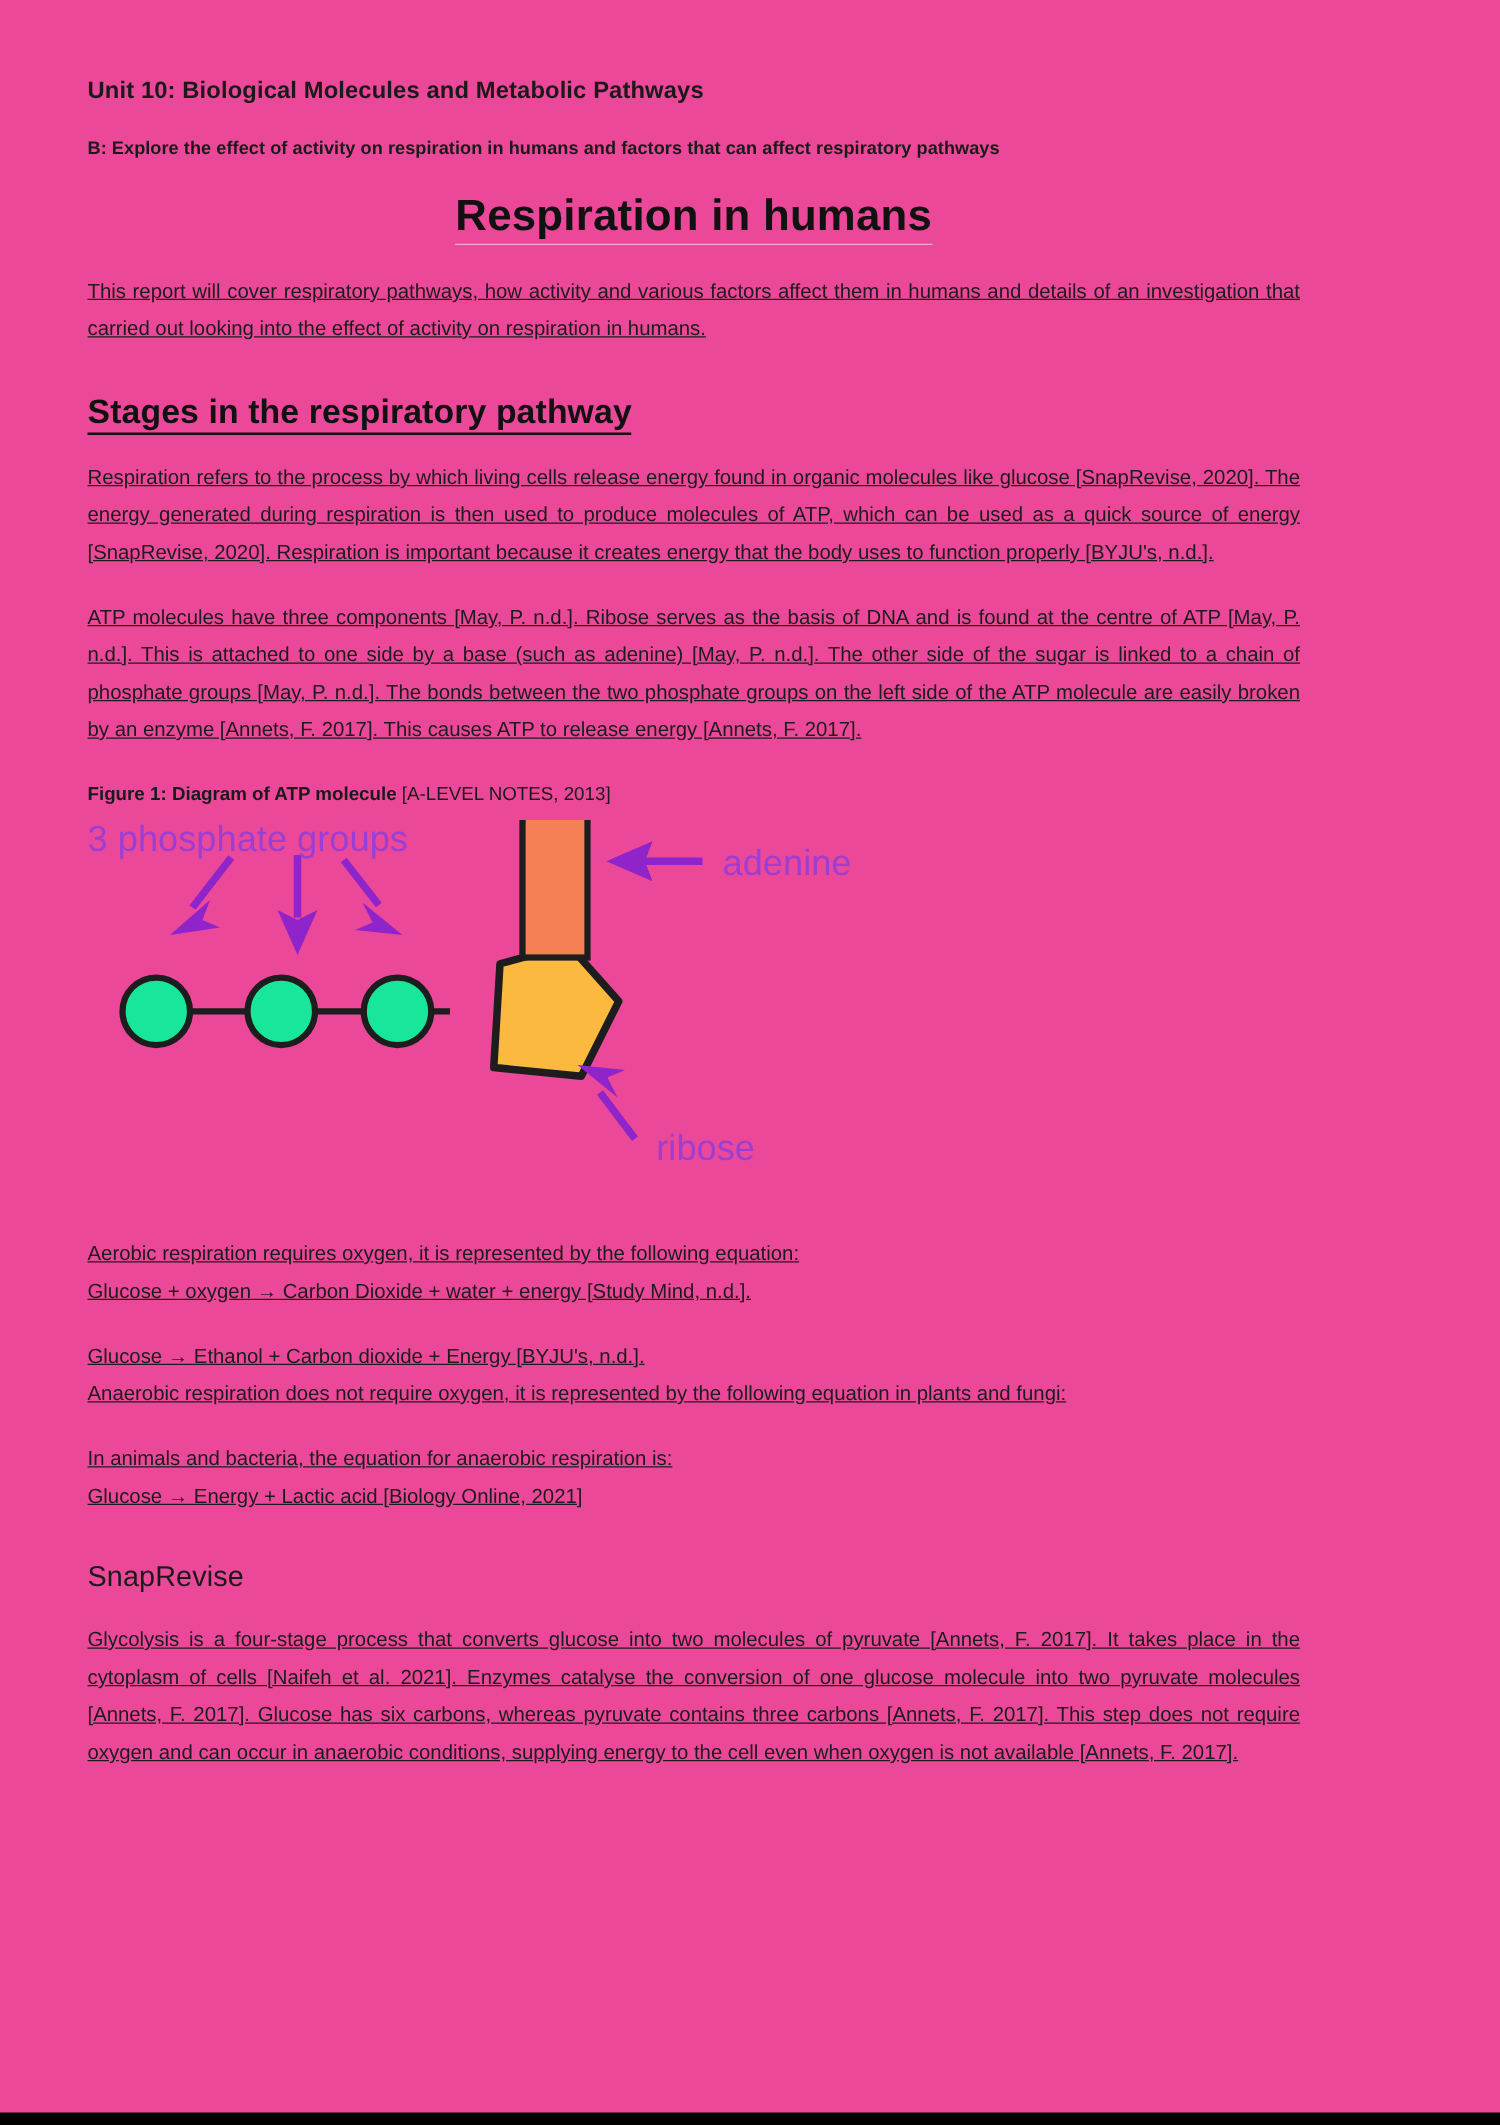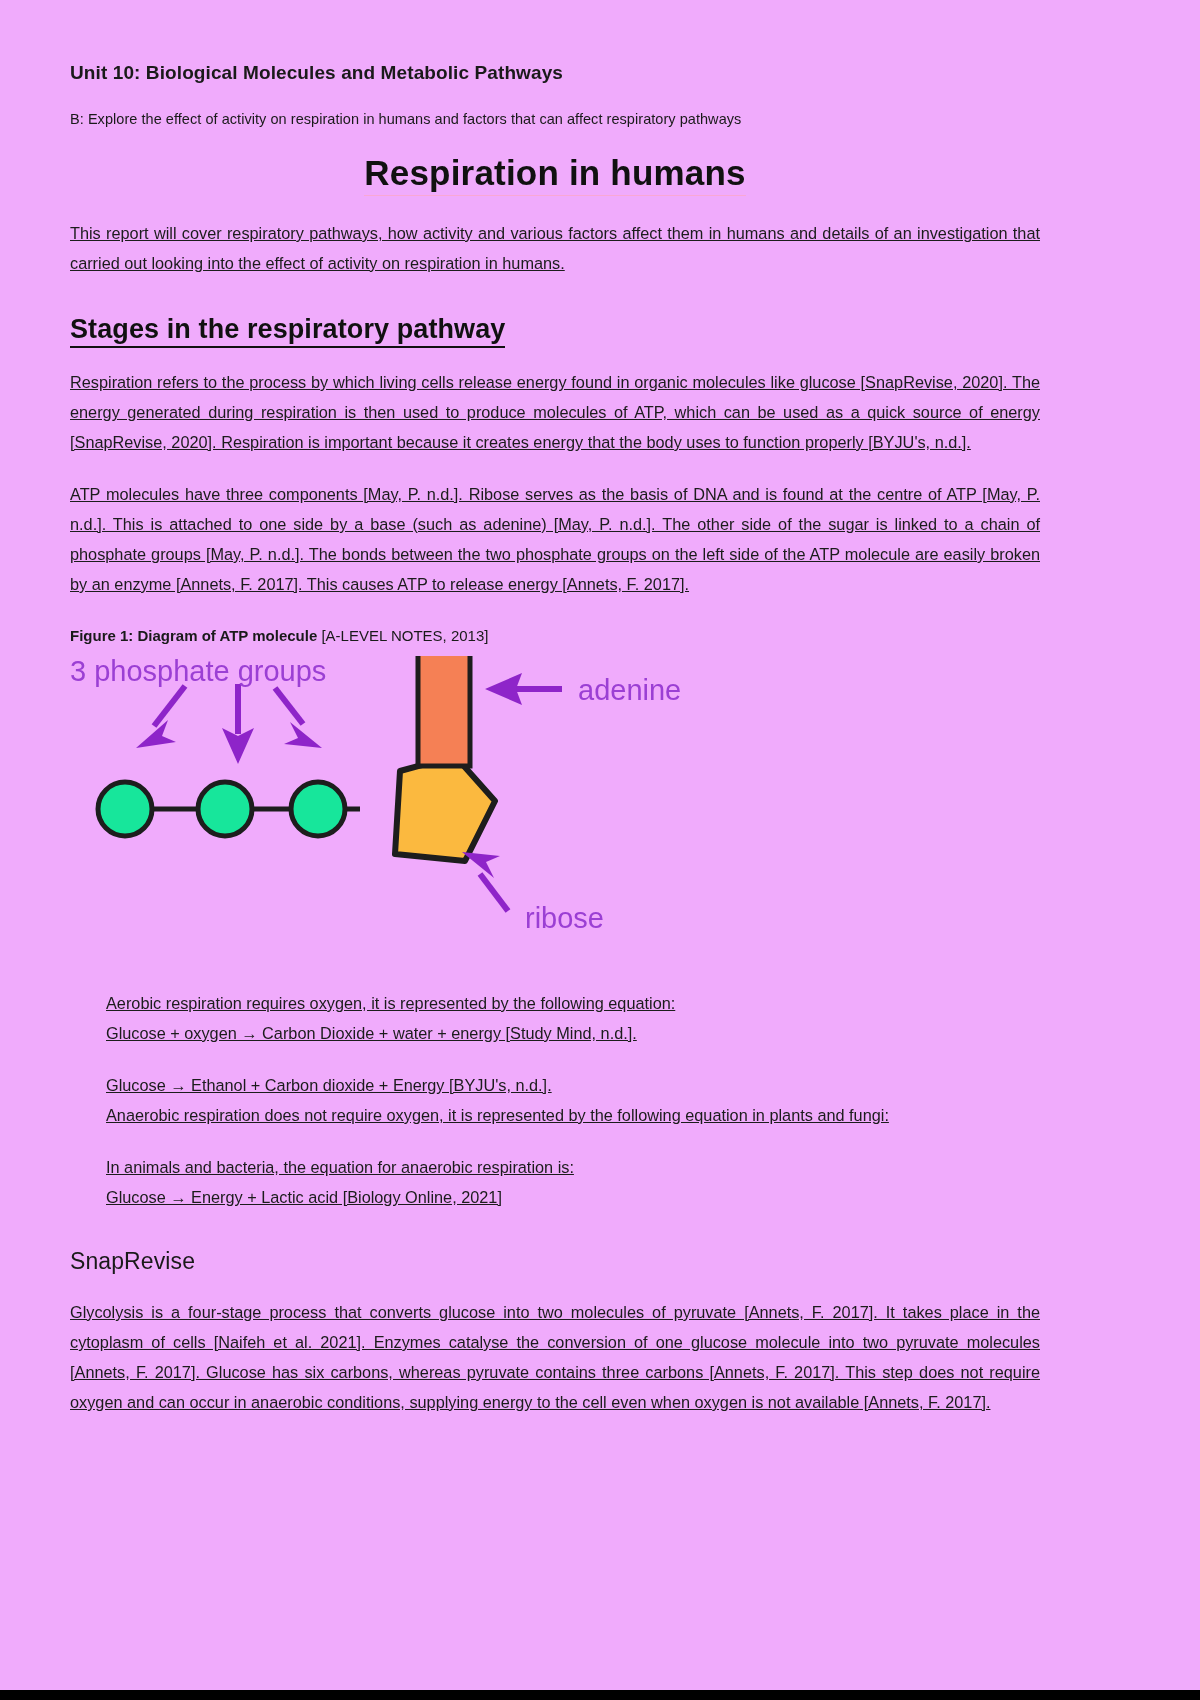--- a/index.html
+++ b/index.html
@@ -8,42 +8,42 @@
     padding: 0;
     background: #8a8a8a;
   }
   body {
     font-family: "Liberation Sans", sans-serif;
   }
   .page {
     position: relative;
     width: 1200px;
     height: 1700px;
-    background: #f0abfc;
+    background: #ec4899;
     overflow: hidden;
     box-sizing: border-box;
   }
   .content {
     position: absolute;
     left: 70px;
     top: 0;
     width: 970px;
   }
   
   .unit-heading {
     font-size: 19px;
     font-weight: bold;
     color: #1a1a1a;
     letter-spacing: 0.1px;
     margin: 0;
     padding-top: 62px;
   }
   .subtitle-line {
     font-size: 14.5px;
-    font-weight: normal;
+    font-weight: bold;
     color: #1a1a1a;
     margin: 0;
     padding-top: 27px;
     letter-spacing: 0.05px;
   }
   .doc-title {
     text-align: center;
     font-size: 35px;
     font-weight: bold;
     color: #111;
@@ -99,21 +99,20 @@
   }
   .figure-caption b {
     font-weight: bold;
     text-align: right;
   }
   .figure-caption .src {
     font-weight: normal;
   }
   .eq-line {
     display: block;
-    margin-left: 36px;
   }
   
   .figure-wrap {
     position: relative;
     width: 970px;
     height: 310px;
     margin-top: 12px;
     text-align: right;
   }
   .atp-svg {

